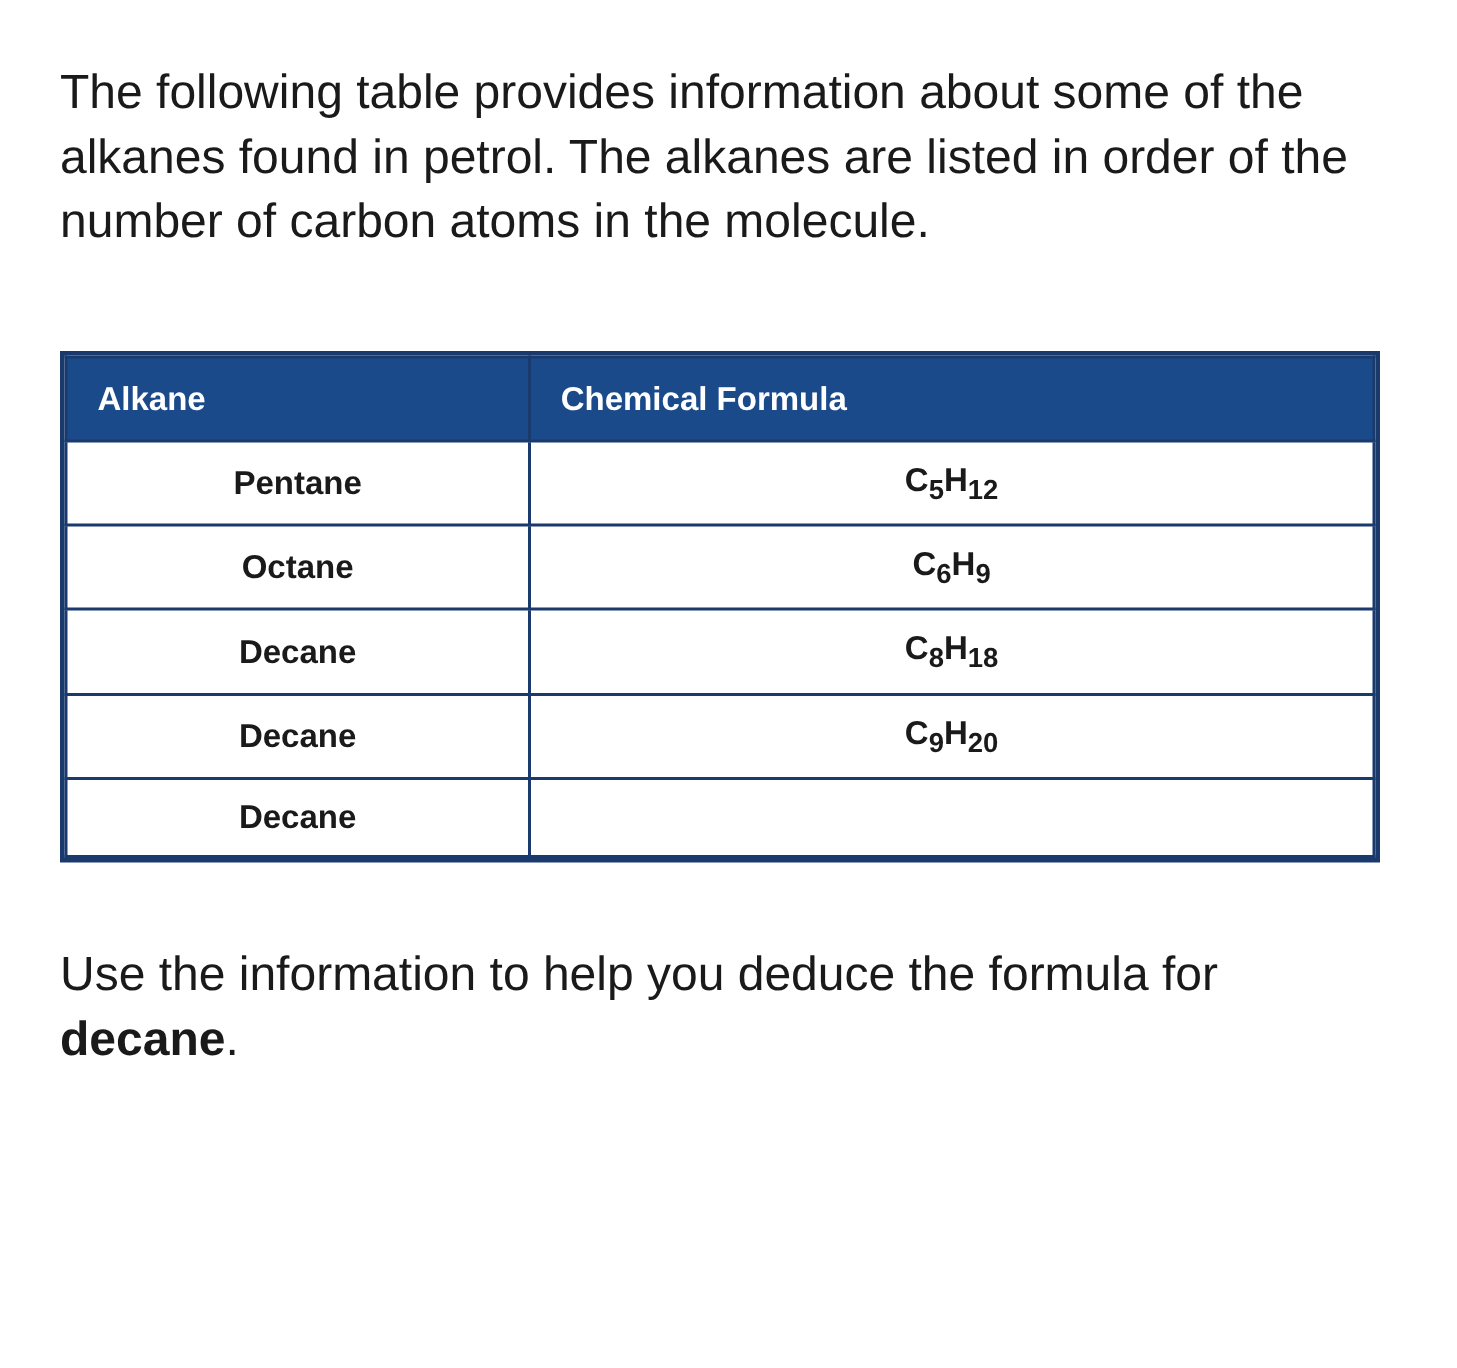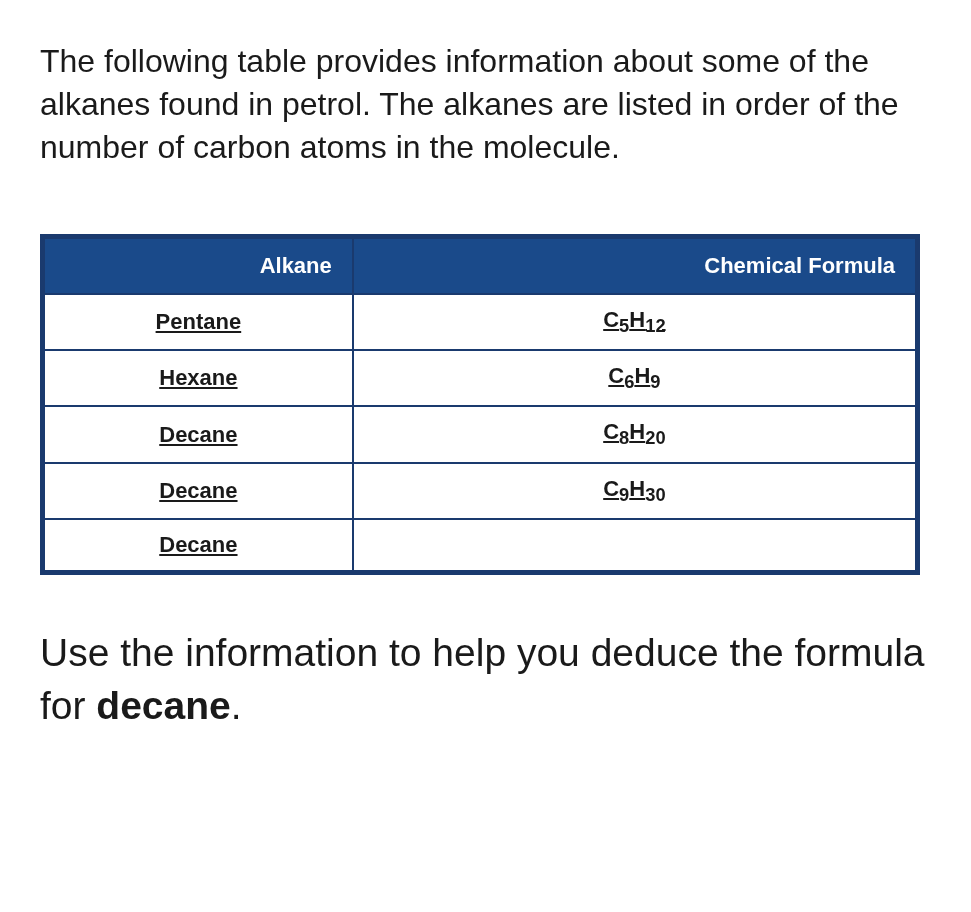--- a/index.html
+++ b/index.html
@@ -38,39 +38,38 @@
 
     table thead tr {
       background-color: #1a4a8a;
     }
 
     table thead th {
       color: #ffffff;
       font-weight: bold;
       font-size: 22px;
       padding: 14px 20px;
-      text-align: right;
+      text-align: left;
       border: 2px solid #1a3a6e;
     }
 
     table tbody tr {
       background-color: #ffffff;
     }
 
     table tbody td {
       border: 2px solid #1a3a6e;
       padding: 12px 20px;
       text-align: center;
       font-size: 22px;
       font-weight: bold;
-      text-decoration: underline;
     }
 
     .footer-text {
-      font-size: 39px;
+      font-size: 32px;
       line-height: 1.35;
       font-weight: 400;
     }
 
     .footer-text strong {
       font-weight: 900;
     }
   </style>
 </head>
 <body>
@@ -87,30 +86,30 @@
         <th>Chemical Formula</th>
       </tr>
     </thead>
     <tbody id="table-body">
 
     <tr>
           <td>Pentane</td>
           <td>C<sub>5</sub>H<sub>12</sub></td>
         </tr>
         <tr>
-          <td>Hexane</td>
+          <td>Octane</td>
           <td>C<sub>6</sub>H<sub>9</sub></td>
         </tr>
         <tr>
           <td>Decane</td>
-          <td>C<sub>8</sub>H<sub>20</sub></td>
+          <td>C<sub>8</sub>H<sub>18</sub></td>
         </tr>
         <tr>
           <td>Decane</td>
-          <td>C<sub>9</sub>H<sub>30</sub></td>
+          <td>C<sub>9</sub>H<sub>20</sub></td>
         </tr>
         <tr>
           <td>Decane</td>
           <td></td>
         </tr>
       </tbody>
   </table>
 </div>
 
 <p class="footer-text">

